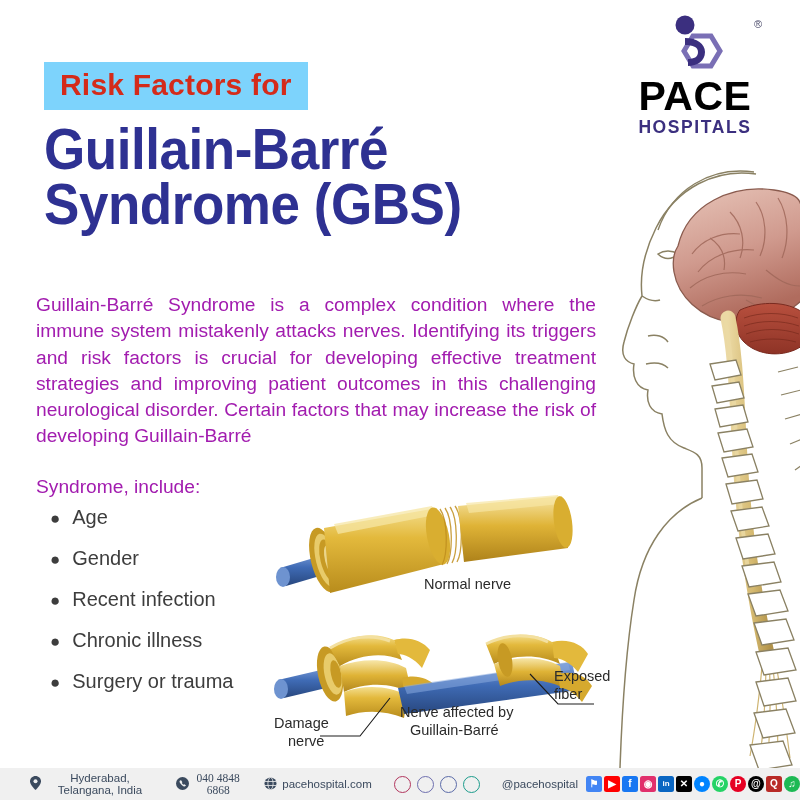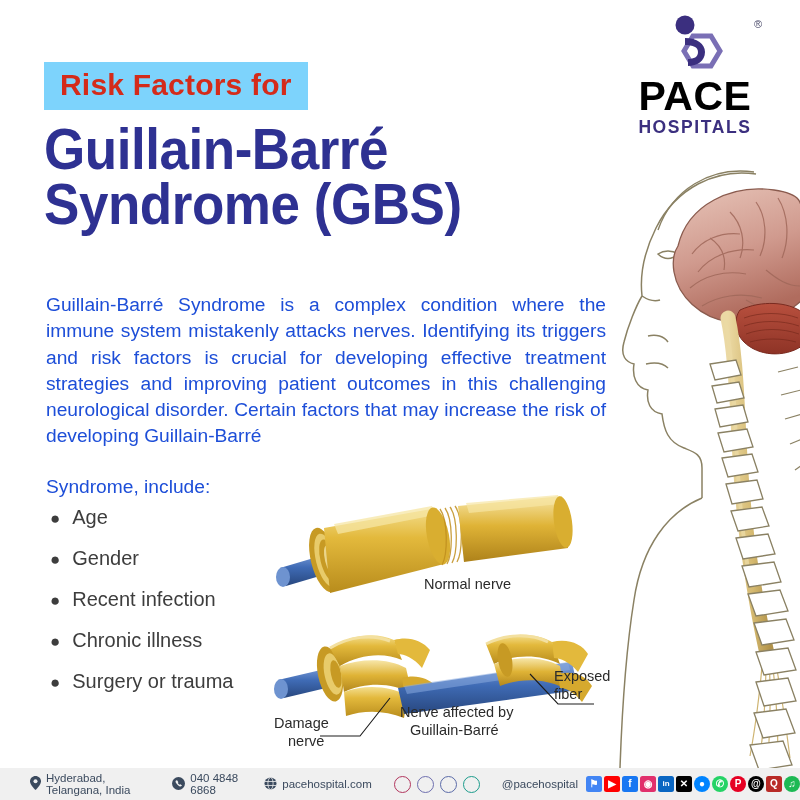--- a/index.html
+++ b/index.html
@@ -36,22 +36,22 @@
   .title {
     position:absolute; left:44px; top:122px; width:580px;
     color:#2E3192; font-weight:bold; font-size:57px;
     line-height:0.97; letter-spacing:-0.5px;
     transform:scaleX(0.93); transform-origin:left top;
   }
   .title div { white-space:nowrap; }
 
   
   .para {
-    position:absolute; left:46px; top:292px; width:560px;
-    font-size:19.2px; line-height:1.37; color:#1d4ed8;
+    position:absolute; left:36px; top:292px; width:560px;
+    font-size:19.2px; line-height:1.37; color:#a21caf;
     text-align:justify;
   }
   .para .last { text-align:left;margin-top:24px; }
 
   
   .bullets { position:absolute; left:50px; top:506px; width:250px; }
   .bullet {
     display:flex; align-items:baseline; gap:12px;
     font-size:20px; color:#3d3d3d; height:41px;
   }
@@ -61,25 +61,25 @@
   .nerve { position:absolute; left:272px; top:482px; width:360px; height:270px; }
   .nerve svg { display:block; }
 
   
   .anatomy { position:absolute; left:606px; top:150px; width:196px; height:620px; }
   .anatomy svg { display:block; }
 
   
   .footer {
     position:absolute; left:0; right:0; bottom:0; height:32px;
-    background:#F0F0F0; display:flex; align-items:center;
+    background:#F0F0F0; display:flex; align-items:center;text-align:center;
   }
   .f-item { display:flex; align-items:center; gap:5px; font-size:11.5px; color:#3b4a5e; }
   .f-loc { margin-left:30px; }
-  .f-phone { margin-left:22px; }
+  .f-phone { margin-left:22px;font-family:Liberation Serif, serif; }
   .f-web  { margin-left:22px; }
   .badges { display:flex; align-items:center; gap:6px; margin-left:22px; }
   .badge { width:17px; height:17px; border-radius:50%; border:1.6px solid #888; position:relative; }
   .handle { margin-left:22px; font-size:11.5px; color:#3b4a5e; }
   .socials { display:flex; align-items:center; gap:2px; margin-left:8px; }
   .sico {
     width:16px; height:16px; border-radius:2.5px;
     display:flex; align-items:center; justify-content:center;
     color:#fff; font-size:10px; font-weight:bold; line-height:1;
   }

